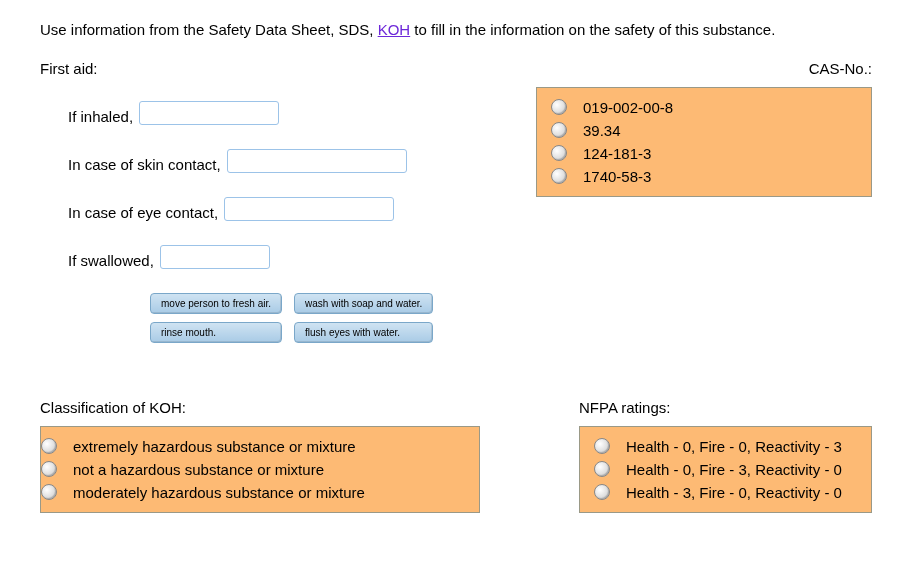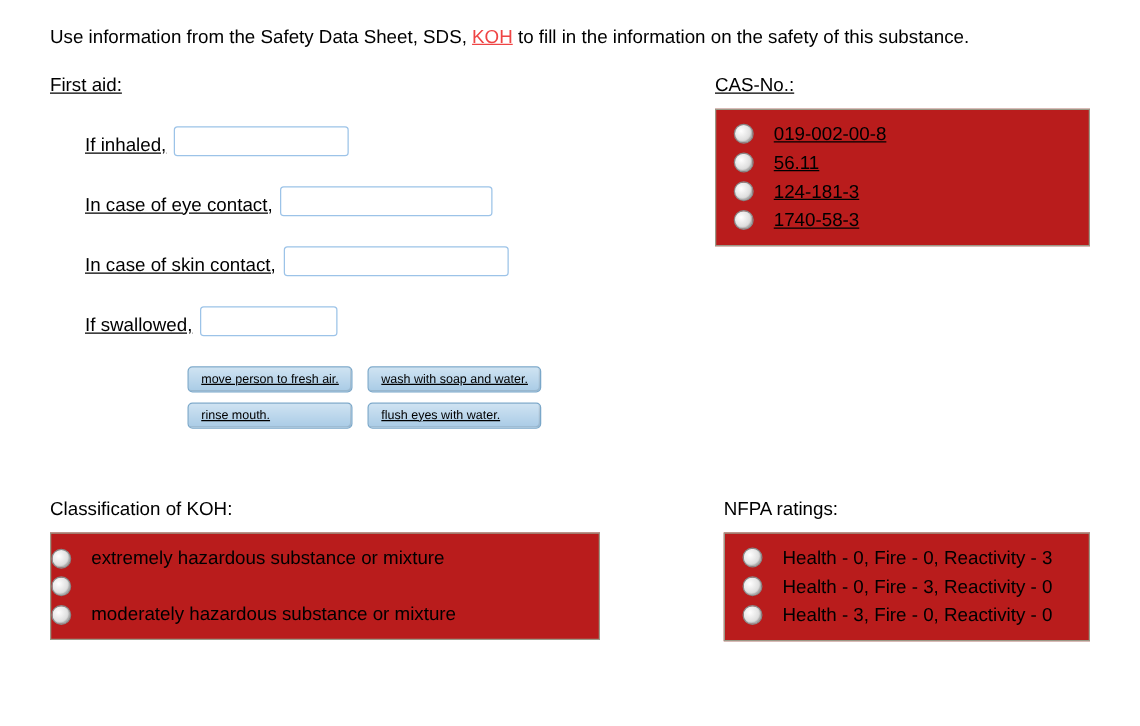--- a/index.html
+++ b/index.html
@@ -6,24 +6,24 @@
   body {
     font-family: Arial, sans-serif;
     font-size: 15px;
     color: #000;
     background: #fff;
     margin: 0;
     padding: 20px 40px;
     width: 912px;
   }
   .instructions { margin-bottom: 14px; line-height: 1.3; }
-  .instructions a { color: #ef4444; text-decoration: underline; }
-  .top-row { display: flex; justify-content: space-between; align-items: flex-start; text-decoration: underline; }
+  .instructions a { color: #6d28d9; text-decoration: underline; }
+  .top-row { display: flex; justify-content: space-between; align-items: flex-start; }
   .left-col { flex: 1; }
-  .right-col { width: 300px; }
+  .right-col { width: 336px; text-align: right; }
   .section-label { margin: 6px 0 10px 0; }
   .firstaid-block { margin-left: 28px; }
   .fa-row { margin: 24px 0; display: flex; align-items: flex-end; }
   .fa-label { margin-right: 6px; }
   .dropzone {
     display: inline-block;
     border: 1px solid #9cc3e8;
     border-radius: 3px;
     height: 24px;
     background: #fff;
@@ -43,21 +43,21 @@
   .drag-chip {
     background: linear-gradient(#cfe3f2, #a9cbe6);
     border: 1px solid #7aa7c9;
     border-radius: 4px;
     padding: 4px 10px;
     font-size: 10px;
     cursor: grab;
     box-shadow: inset -1px -1px 0 rgba(0,0,0,0.1);
   }
   .option-box {
-    background: #b91c1c;
+    background: #fdba74;
     border: 1px solid #9a9987;
     padding: 8px 14px;
     margin-top: 4px;
   }
   .option-row {
     display: flex;
     align-items: center;
     padding: 3px 0;
   }
   .radio-circle {
@@ -65,21 +65,21 @@
     border-radius: 50%;
     border: 1px solid #888;
     background: radial-gradient(circle at 35% 35%, #fff 0%, #ddd 60%, #bbb 100%);
     margin-right: 16px;
     flex-shrink: 0;
     box-shadow: inset -1px -1px 1px rgba(0,0,0,0.2);
   }
   .bottom-row {
     display: flex;
     justify-content: space-between;
-    align-items: center;
+    align-items: flex-start;
     margin-top: 50px;
   }
   .bottom-left { width: 440px; }
   .bottom-right { width: 324px; padding-left: 31px; }
   .option-box.wide { padding: 8px 0; }
 </style>
 </head>
 <body>
 
 <div class="instructions">
@@ -88,26 +88,26 @@
 
 <div class="top-row">
   <div class="left-col">
     <div class="section-label">First aid:</div>
     <div class="firstaid-block">
       <div class="fa-row">
         <span class="fa-label">If inhaled,</span>
         <span class="dropzone dz-a"></span>
       </div>
       <div class="fa-row">
+        <span class="fa-label">In case of skin contact,</span>
+        <span class="dropzone dz-b"></span>
+      </div>
+      <div class="fa-row">
         <span class="fa-label">In case of eye contact,</span>
         <span class="dropzone dz-c"></span>
-      </div>
-      <div class="fa-row">
-        <span class="fa-label">In case of skin contact,</span>
-        <span class="dropzone dz-b"></span>
       </div>
       <div class="fa-row">
         <span class="fa-label">If swallowed,</span>
         <span class="dropzone dz-d"></span>
       </div>
     </div>
     <div class="drag-area">
       <div class="drag-chip">move person to fresh air.</div>
       <div class="drag-chip">wash with soap and water.</div>
       <div class="drag-chip">rinse mouth.</div>
@@ -117,21 +117,21 @@
 
   <div class="right-col">
     <div class="section-label">CAS-No.:</div>
     <div class="option-box">
       <div class="option-row">
         <span class="radio-circle"></span>
         <span>019-002-00-8</span>
       </div>
       <div class="option-row">
         <span class="radio-circle"></span>
-        <span>56.11</span>
+        <span>39.34</span>
       </div>
       <div class="option-row">
         <span class="radio-circle"></span>
         <span>124-181-3</span>
       </div>
       <div class="option-row">
         <span class="radio-circle"></span>
         <span>1740-58-3</span>
       </div>
     </div>
@@ -141,20 +141,21 @@
 <div class="bottom-row">
   <div class="bottom-left">
     <div class="section-label">Classification of KOH:</div>
     <div class="option-box wide">
       <div class="option-row">
         <span class="radio-circle"></span>
         <span>extremely hazardous substance or mixture</span>
       </div>
       <div class="option-row">
         <span class="radio-circle"></span>
+        <span>not a hazardous substance or mixture</span>
       </div>
       <div class="option-row">
         <span class="radio-circle"></span>
         <span>moderately hazardous substance or mixture</span>
       </div>
     </div>
   </div>
 
   <div class="bottom-right">
     <div class="section-label">NFPA ratings:</div>

